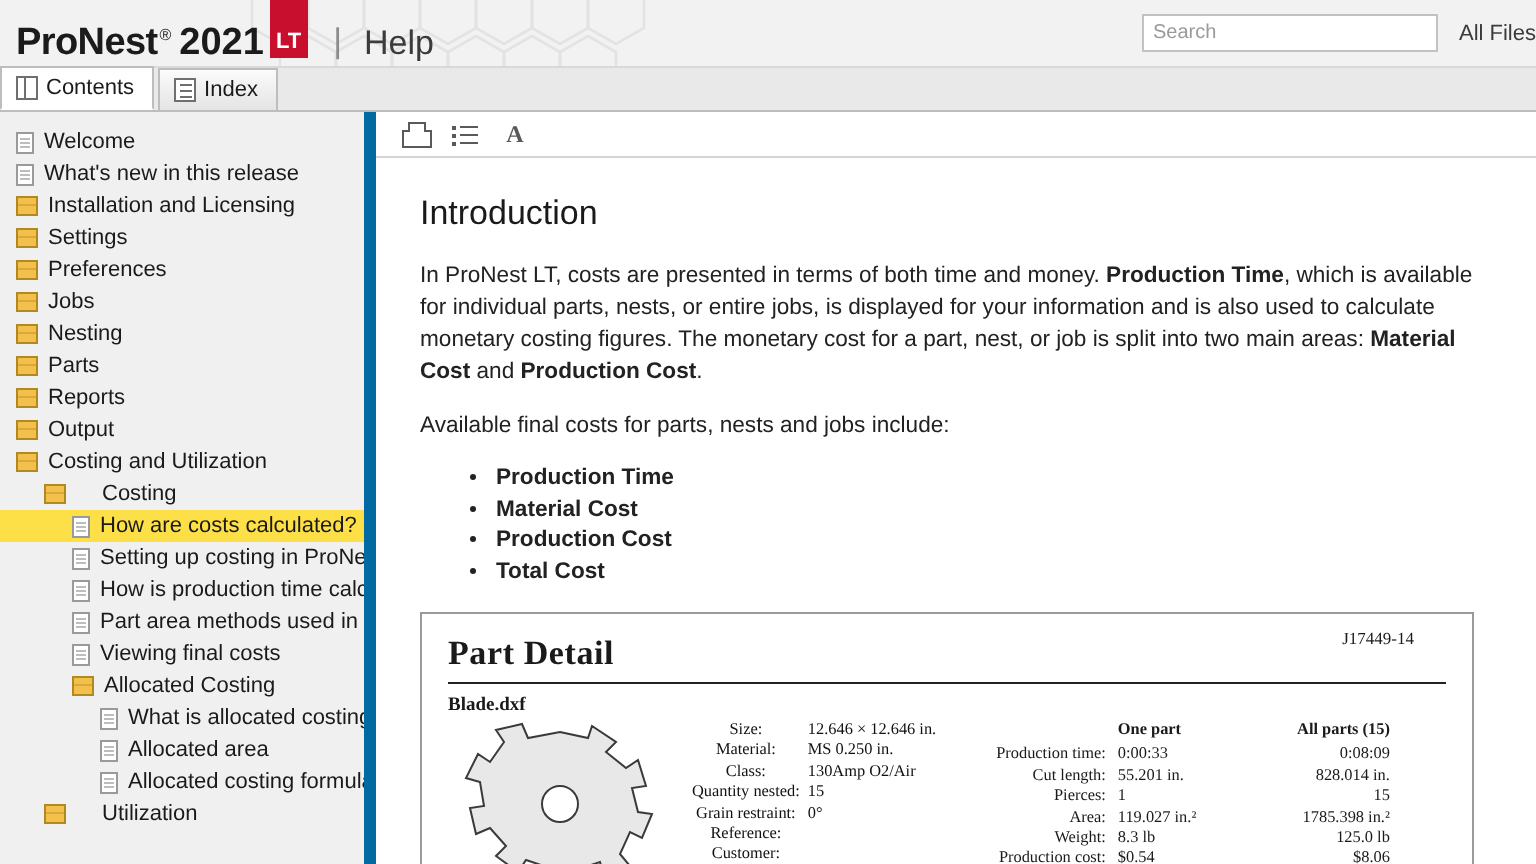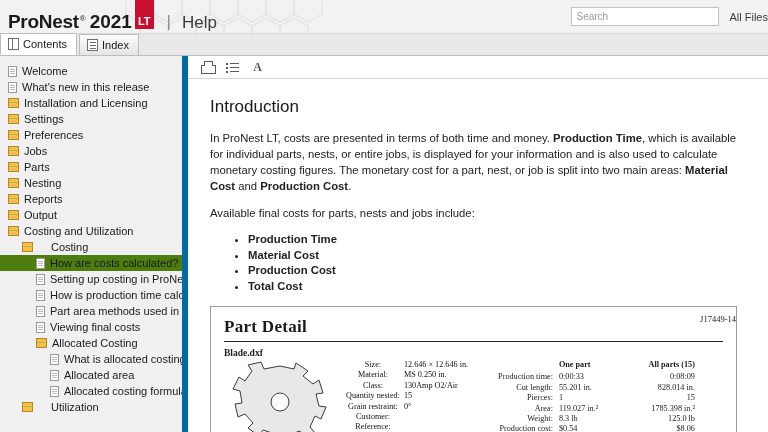--- a/index.html
+++ b/index.html
@@ -160,21 +160,21 @@
     display: flex;
     align-items: center;
     gap: 5px;
     height: 16px;
     padding-left: 8px;
     font-size: 11px;
     color: #1a1a1a;
     white-space: nowrap;
   }
   .tree-item.sel {
-    background: #4d7c0f;
+    background: #fde047;
     align-items: center;
   }
   .tree-item.ind1 { padding-left: 8px; }
   .tree-item.ind2 { padding-left: 22px; gap: 18px; }
   .tree-item.ind3 { padding-left: 36px; }
   .tree-item.ind4 { padding-left: 50px; }
 
   .doc-ico {
     width: 9px; height: 11px;
     background: #ffffff;
@@ -271,21 +271,21 @@
   .figure {
     border: 1px solid #9a9a9a;
     background: #ffffff;
     margin: 2px 0 0 0;
     width: 527px;
     padding: 10px 13px 9px 13px;
     position: relative;
   }
   .fig-jobno {
     position: absolute;
-    right: 0; top: 7px;
+    right: 29px; top: 7px;
     font-size: 8.5px;
     color: #1a1a1a;
     font-family: "Liberation Serif", serif;
   }
   .fig-title {
     font-family: "Liberation Serif", serif;
     font-size: 17px;
     font-weight: bold;
     letter-spacing: 0.3px;
     border-bottom: 1.5px solid #222222;
@@ -405,25 +405,25 @@
     <div class="tree-item ind1">
       <span class="book-ico"></span>
       <span>Preferences</span>
     </div>
     <div class="tree-item ind1">
       <span class="book-ico"></span>
       <span>Jobs</span>
     </div>
     <div class="tree-item ind1">
       <span class="book-ico"></span>
+      <span>Nesting</span>
+    </div>
+    <div class="tree-item ind1">
+      <span class="book-ico"></span>
       <span>Parts</span>
-    </div>
-    <div class="tree-item ind1">
-      <span class="book-ico"></span>
-      <span>Nesting</span>
     </div>
     <div class="tree-item ind1">
       <span class="book-ico"></span>
       <span>Reports</span>
     </div>
     <div class="tree-item ind1">
       <span class="book-ico"></span>
       <span>Output</span>
     </div>
     <div class="tree-item ind1">
@@ -536,25 +536,25 @@
             </tr>
             <tr>
               <td class="spec-label">Quantity nested:</td>
               <td class="spec-val">15</td>
             </tr>
             <tr>
               <td class="spec-label">Grain restraint:</td>
               <td class="spec-val">0°</td>
             </tr>
             <tr>
+              <td class="spec-label">Reference:</td>
+              <td class="spec-val"></td>
+            </tr>
+            <tr>
               <td class="spec-label">Customer:</td>
-              <td class="spec-val"></td>
-            </tr>
-            <tr>
-              <td class="spec-label">Reference:</td>
               <td class="spec-val"></td>
             </tr>
 
           </tbody>
             </table>
 
           <table class="cost-table">
             <tbody>
                 <tr>
               <td class="cost-lbl hdr"></td>

